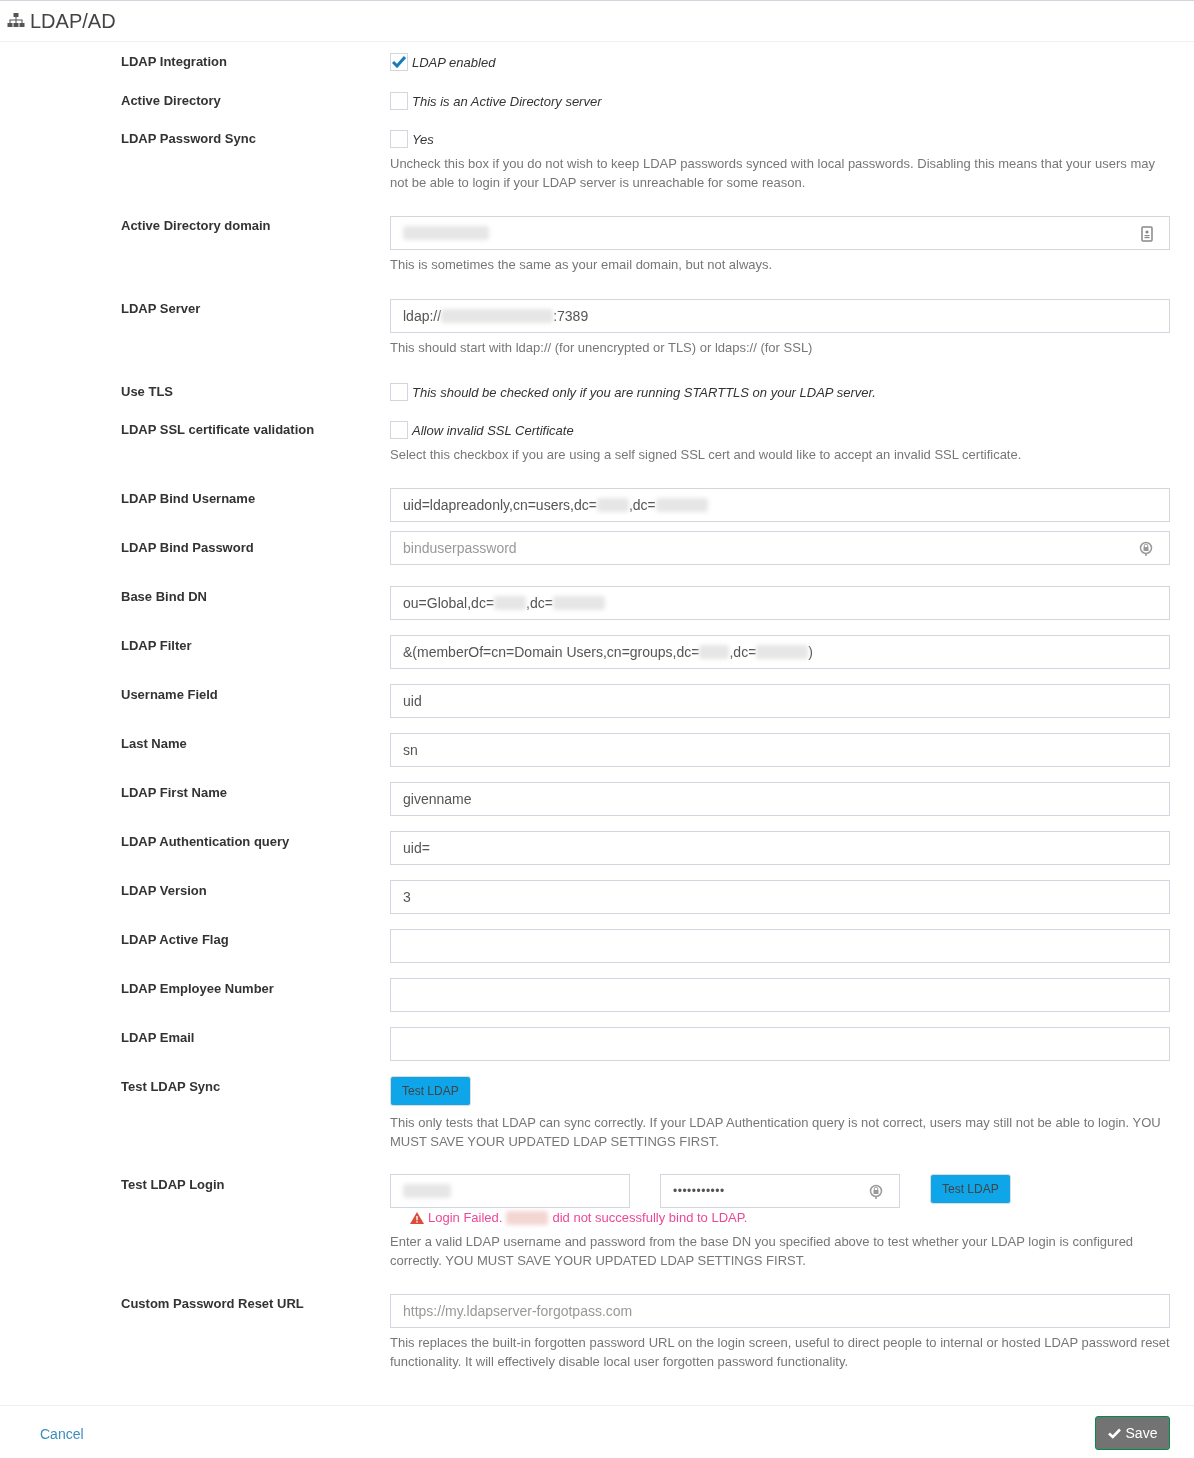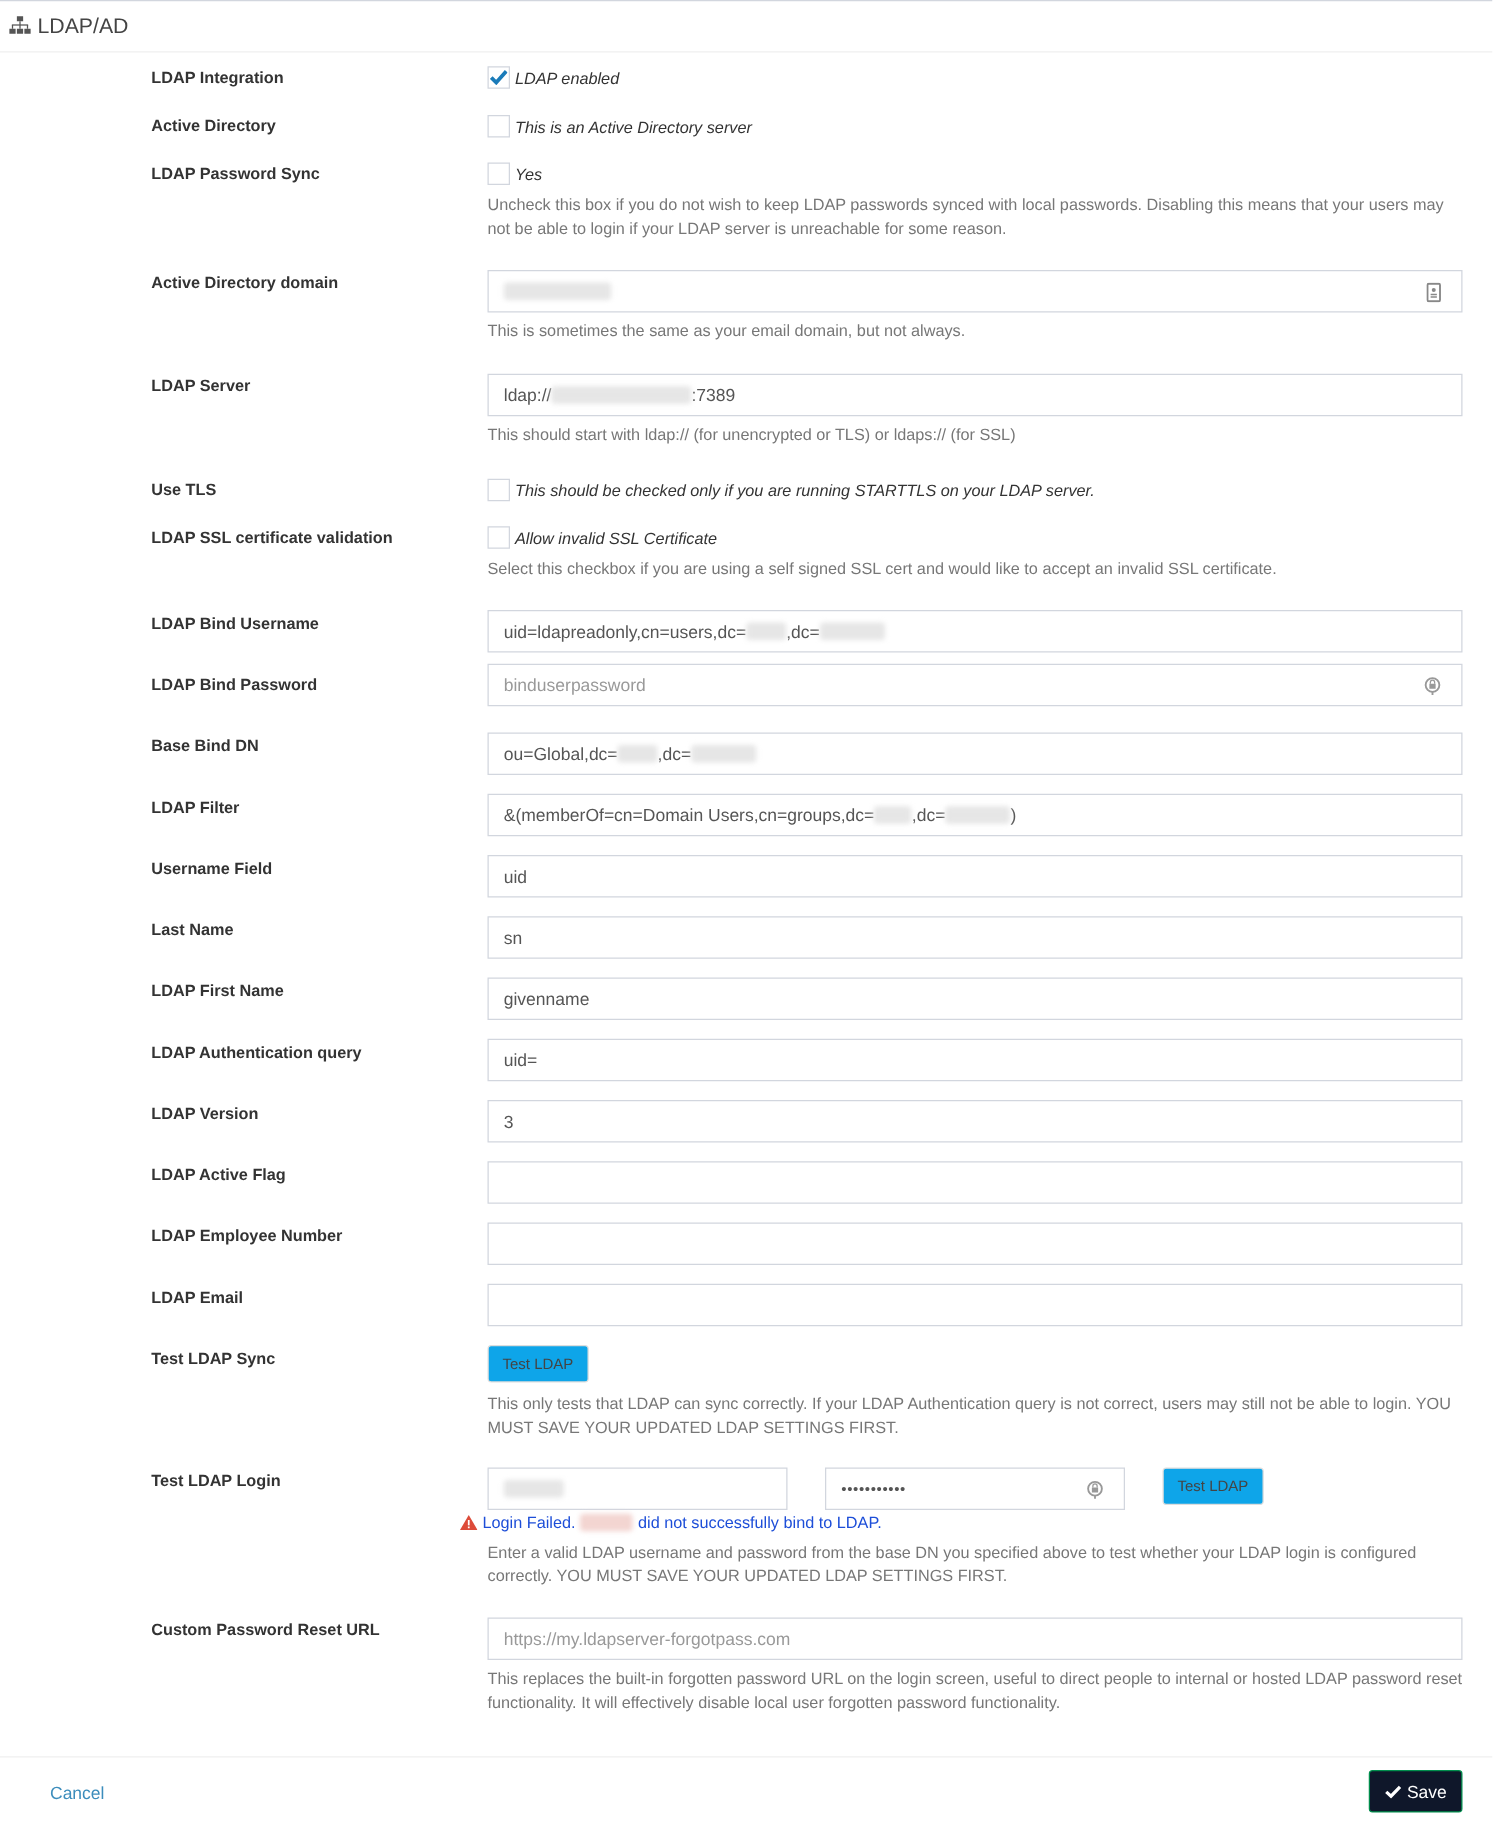--- a/index.html
+++ b/index.html
@@ -6,21 +6,21 @@
   html, body { margin: 0; padding: 0; background: #fff; }
   body {
     width: 1194px; height: 1458px; position: relative; overflow: hidden;
     font-family: "Liberation Sans", sans-serif; color: #333; font-size: 13px;
   }
   .top-border { position: absolute; left: 0; top: 0; width: 1194px; height: 1px; background: #d2d6de; }
   .header {
     position: absolute; left: 0; top: 1px; width: 1194px; height: 41px;
     border-bottom: 1px solid #f0f0f0; display: flex; align-items: center; padding-left: 7px;
   }
-  .header .title { font-size: 17px; color: #444; margin-left: 5px; }
+  .header .title { font-size: 20px; color: #444; margin-left: 5px; }
   .label {
     position: absolute; left: 121px; font-weight: bold; font-size: 13px; color: #333;
   }
   .cb-row { position: absolute; left: 390px; display: flex; align-items: center; height: 18px; }
   .cb {
     width: 18px; height: 18px; border: 1px solid #d2d6de; background: #fff; margin-right: 4px;
     display: inline-flex; align-items: center; justify-content: center; flex-shrink: 0;
   }
   .cb-text { font-size: 13px; color: #333; font-style: italic; }
   .help { position: absolute; left: 390px; width: 785px; font-size: 13px; color: #777; line-height: 19px; }
@@ -28,25 +28,25 @@
     position: absolute; left: 390px; width: 780px; height: 34px; border: 1px solid #d2d6de;
     background: #fff; padding: 0 12px; display: flex; align-items: center; font-size: 14px; color: #555;
   }
   .input.placeholder { color: #999; }
   .blur { display: inline-block; height: 14px; background: #e6e6e6; filter: blur(2px); border-radius: 3px; vertical-align: middle; }
   .input-icon { position: absolute; right: 16px; top: 9px; }
   .btn-default {
     position: absolute; height: 30px; padding: 0 11px; border: 1px solid #ddd; background: #0ea5e9;
     border-radius: 3px; font-size: 12px; color: #444; display: flex; align-items: center;
   }
-  .error { position: absolute; left: 368px; top: 1210px; font-size: 13px; color: #1d4ed8; display: flex; align-items: center; }
+  .error { position: absolute; left: 410px; top: 1210px; font-size: 13px; color: #ec4899; display: flex; align-items: center; }
   .footer-line { position: absolute; left: 0; top: 1405px; width: 1194px; height: 1px; background: #f0f0f0; }
   .cancel { position: absolute; left: 40px; top: 1426px; font-size: 14px; color: #3c8dbc; }
   .save {
-    position: absolute; left: 1095px; top: 1416px; width: 75px; height: 34px; background: #0f172a;
+    position: absolute; left: 1095px; top: 1416px; width: 75px; height: 34px; background: #737373;
     border: 1px solid #008d4c; border-radius: 3px; color: #fff; font-size: 14px;
     display: flex; align-items: center; justify-content: center;
   }
 </style>
 </head>
 <body>
 
 <div class="top-border"></div>
 
 <div class="header">

